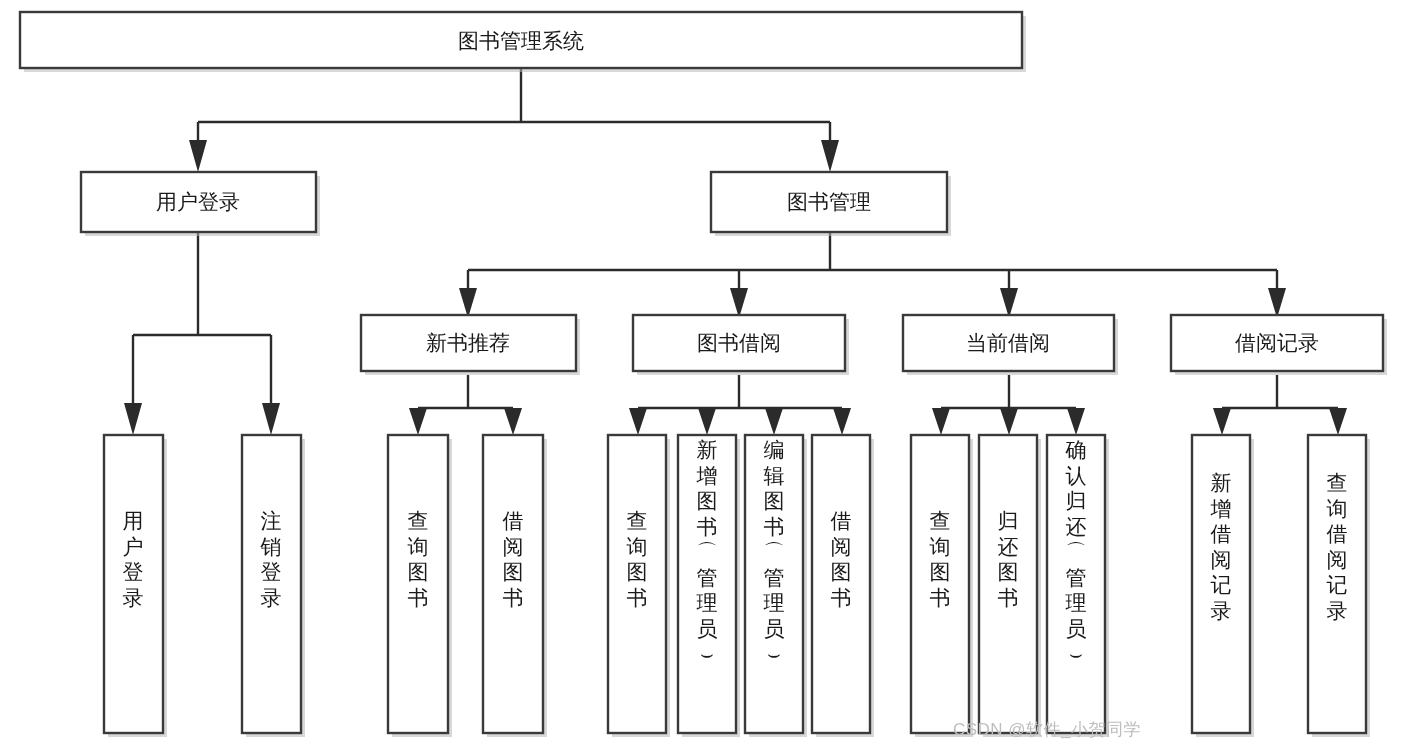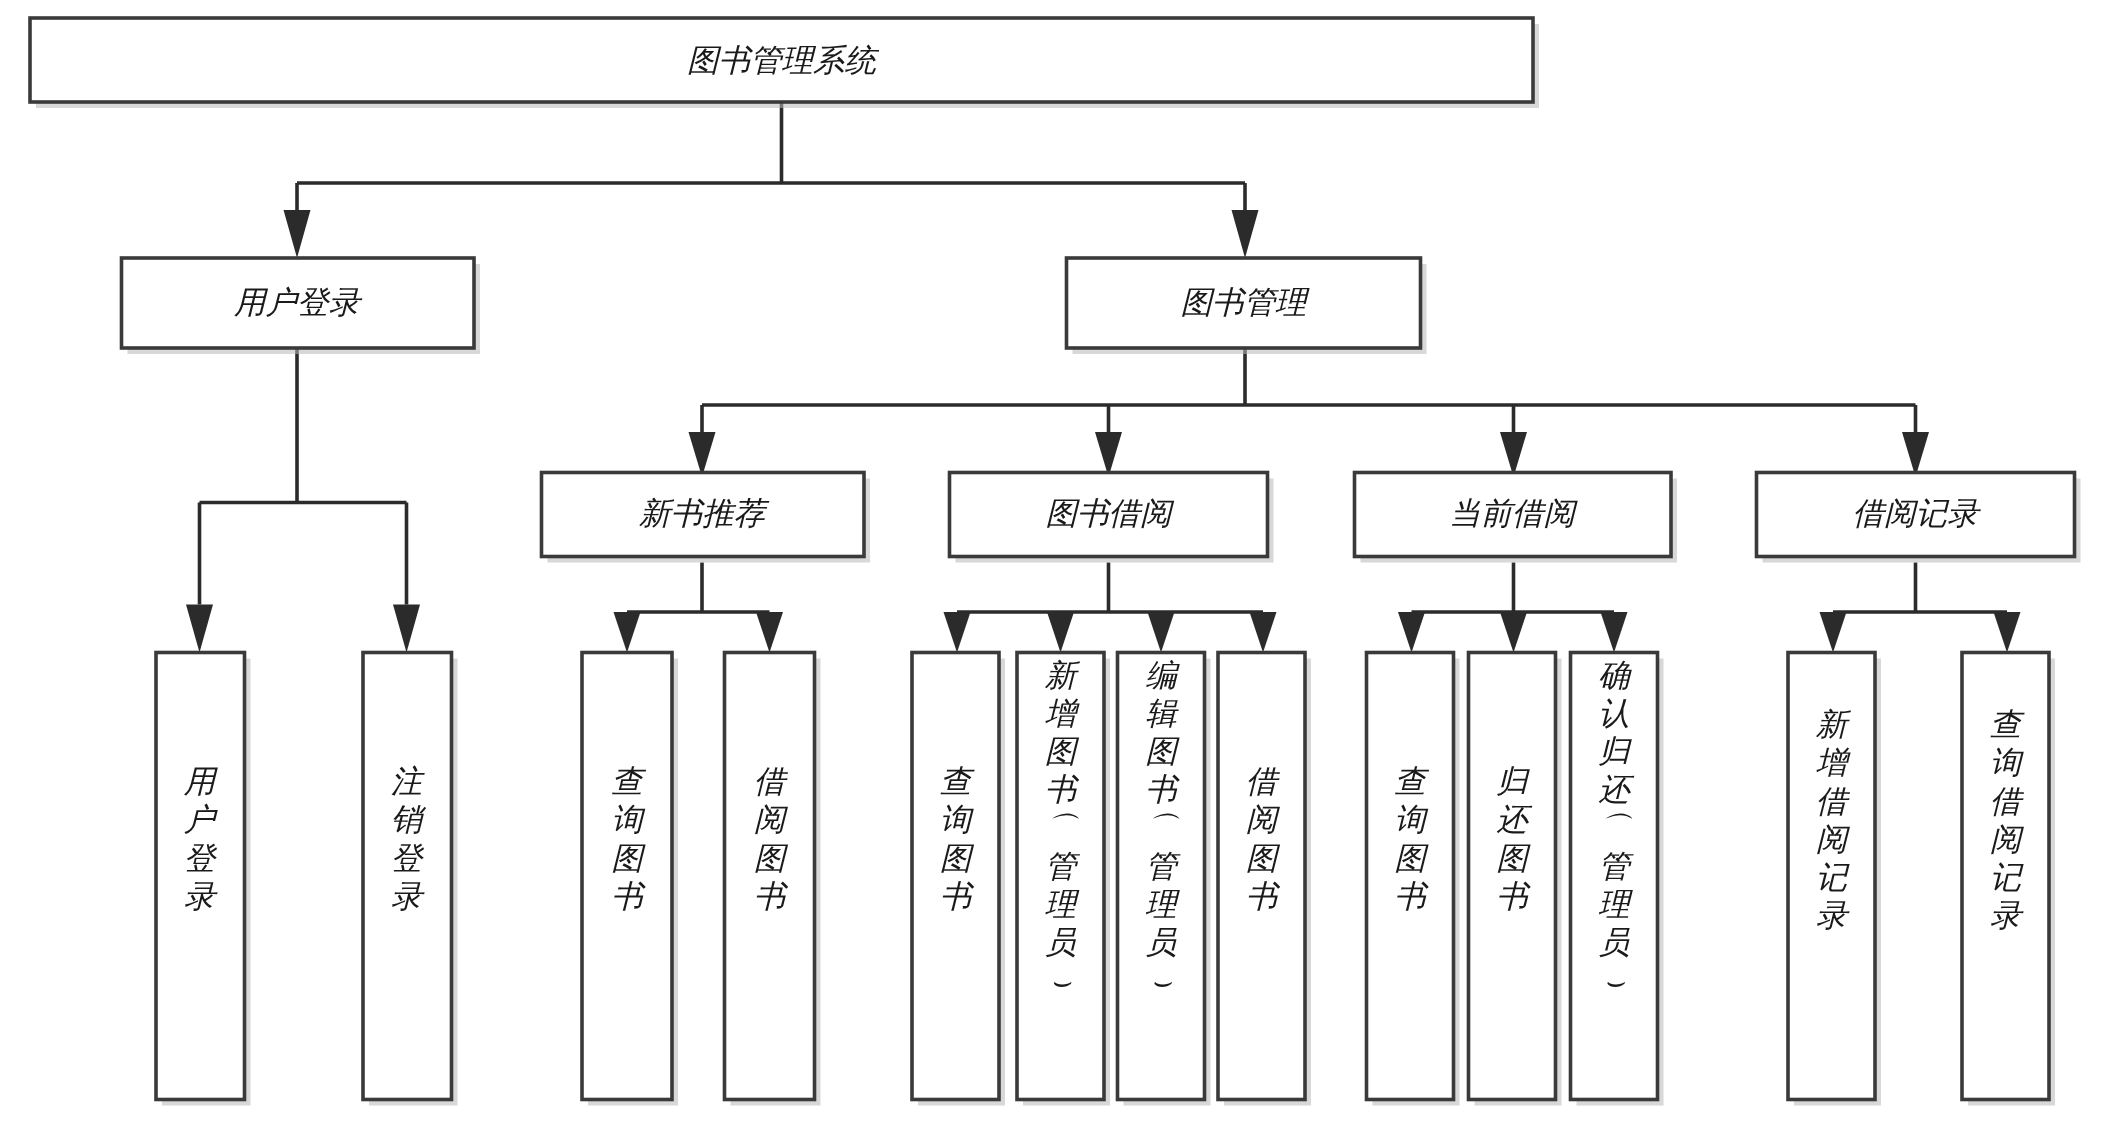--- a/index.html
+++ b/index.html
@@ -11,21 +11,20 @@
     width: 1405px;
     height: 747px;
     font-family: "Liberation Sans", "DejaVu Sans", sans-serif;
     overflow: hidden;
     position: relative;
   }
   #diagram-root {
     position: relative;
     width: 1151px;
     height: 747px;
-    font-style: italic;
   }
   svg#tree-svg {
     position: absolute;
     left: 0;
     top: 0;
     width: 1405px;
     height: 747px;
     display: block;
   }
   .node-box {
@@ -248,13 +247,14 @@
     </g>
 
     <g>
       <rect class="node-shadow" x="1312" y="439" width="58" height="298"></rect>
       <rect class="node-box" x="1308" y="435" width="58" height="298"></rect>
       <text class="node-label-v" x="1337" y="490"><tspan x="1337" dy="0">查</tspan><tspan x="1337" dy="25.5">询</tspan><tspan x="1337" dy="25.5">借</tspan><tspan x="1337" dy="25.5">阅</tspan><tspan x="1337" dy="25.5">记</tspan><tspan x="1337" dy="25.5">录</tspan></text>
     </g>
 
   </svg>
 
+  <div class="watermark-text">CSDN @软件_小贺同学</div>
 </div>
 
 </body></html>

